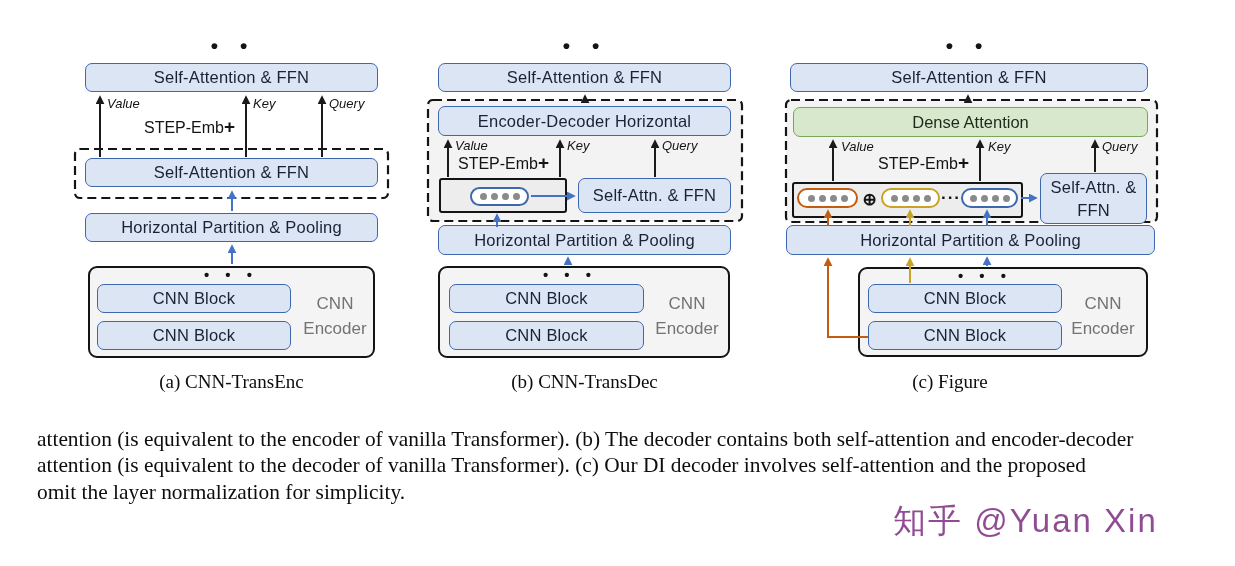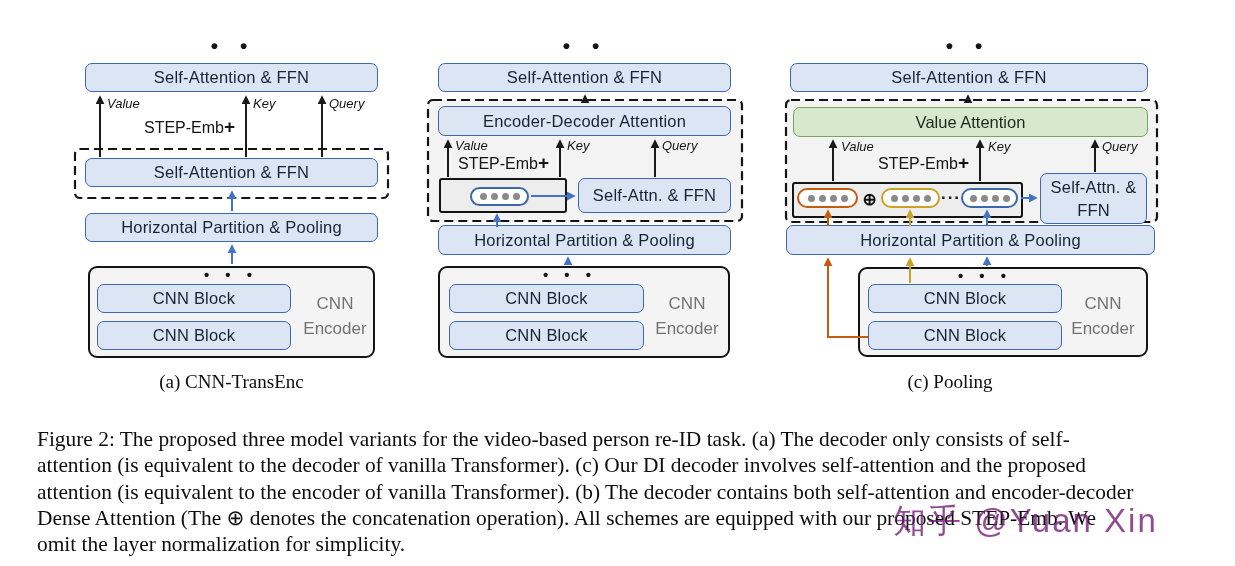--- a/index.html
+++ b/index.html
@@ -56,43 +56,44 @@
   <div class="el bluebox" style="left:85px;top:213px;width:293px;height:29px;">Horizontal Partition &amp; Pooling</div>
   <div class="el cnnouter" style="left:88px;top:266px;width:287px;height:92px;"></div>
   <div class="el dots small" style="left:198px;top:266px;width:66px;">• • •</div>
   <div class="el bluebox" style="left:97px;top:284px;width:194px;height:29px;">CNN Block</div>
   <div class="el bluebox" style="left:97px;top:321px;width:194px;height:29px;">CNN Block</div>
   <div class="el enclabel" style="left:298px;top:291px;width:74px;">CNN Encoder</div>
   <div class="el panelcap" style="left:85px;top:371px;width:293px;">(a) CNN-TransEnc</div>
 
   <div class="el dots big" style="left:552px;top:34px;width:66px;">• • •</div>
   <div class="el bluebox" style="left:438px;top:63px;width:293px;height:29px;">Self-Attention &amp; FFN</div>
-  <div class="el bluebox" style="left:438px;top:106px;width:293px;height:30px;">Encoder-Decoder Attention</div>
+  <div class="el bluebox" style="left:438px;top:106px;width:293px;height:30px;">Encoder-Decoder Horizontal</div>
   <div class="el vkq" style="left:455px;top:138px;">Value</div>
   <div class="el vkq" style="left:567px;top:138px;">Key</div>
   <div class="el vkq" style="left:662px;top:138px;">Query</div>
   <div class="el stepemb" style="left:458px;top:152px;"><span>STEP-Emb</span><span class="plus">+</span></div>
   <div class="el tokouter" style="left:439px;top:178px;width:128px;height:35px;"></div>
   <div class="el tokgroup" style="left:470px;top:187px;width:59px;height:19px;border:2px solid #3e68ae;">
       <span class="dot"></span>
       <span class="dot"></span>
       <span class="dot"></span>
       <span class="dot"></span>
     </div>
   <div class="el bluebox" style="left:578px;top:178px;width:153px;height:35px;">Self-Attn. &amp; FFN</div>
   <div class="el bluebox" style="left:438px;top:225px;width:293px;height:30px;">Horizontal Partition &amp; Pooling</div>
   <div class="el cnnouter" style="left:438px;top:266px;width:292px;height:92px;"></div>
   <div class="el dots small" style="left:537px;top:266px;width:66px;">• • •</div>
   <div class="el bluebox" style="left:449px;top:284px;width:195px;height:29px;">CNN Block</div>
   <div class="el bluebox" style="left:449px;top:321px;width:195px;height:29px;">CNN Block</div>
   <div class="el enclabel" style="left:650px;top:291px;width:74px;">CNN Encoder</div>
+  <div class="el panelcap" style="left:438px;top:371px;width:293px;">(b) CNN-TransDec</div>
 
   <div class="el dots big" style="left:935px;top:34px;width:66px;">• • •</div>
   <div class="el bluebox" style="left:790px;top:63px;width:358px;height:29px;">Self-Attention &amp; FFN</div>
-  <div class="el greenbox" style="left:793px;top:107px;width:355px;height:30px;">Value Attention</div>
+  <div class="el greenbox" style="left:793px;top:107px;width:355px;height:30px;">Dense Attention</div>
   <div class="el vkq" style="left:841px;top:139px;">Value</div>
   <div class="el vkq" style="left:988px;top:139px;">Key</div>
   <div class="el vkq" style="left:1102px;top:139px;">Query</div>
   <div class="el stepemb" style="left:878px;top:152px;"><span>STEP-Emb</span><span class="plus">+</span></div>
   <div class="el tokouter" style="left:792px;top:182px;width:231px;height:36px;"></div>
   <div class="el tokgroup" style="left:797px;top:188px;width:61px;height:20px;border:2px solid #c55a11;">
       <span class="dot"></span>
       <span class="dot"></span>
       <span class="dot"></span>
       <span class="dot"></span>
@@ -111,21 +112,21 @@
       <span class="dot"></span>
       <span class="dot"></span>
     </div>
   <div class="el bluebox" style="left:1040px;top:173px;width:107px;height:51px;text-align:center;line-height:23px;padding:0 8px;">Self-Attn. &amp; FFN</div>
   <div class="el bluebox" style="left:786px;top:225px;width:369px;height:30px;">Horizontal Partition &amp; Pooling</div>
   <div class="el cnnouter" style="left:858px;top:267px;width:290px;height:90px;"></div>
   <div class="el dots small" style="left:952px;top:267px;width:66px;">• • •</div>
   <div class="el bluebox" style="left:868px;top:284px;width:194px;height:29px;">CNN Block</div>
   <div class="el bluebox" style="left:868px;top:321px;width:194px;height:29px;">CNN Block</div>
   <div class="el enclabel" style="left:1066px;top:291px;width:74px;">CNN Encoder</div>
-  <div class="el panelcap" style="left:830px;top:371px;width:240px;">(c) Pooling</div>
+  <div class="el panelcap" style="left:830px;top:371px;width:240px;">(c) Figure</div>
 
   <svg class="layer fg" viewBox="0 0 1235 566">
     <defs>
       <marker id="mk-black" viewBox="0 0 10 10" refX="8" refY="5" markerWidth="9" markerHeight="9" orient="auto" markerUnits="userSpaceOnUse">
           <path d="M0,0 L10,5 L0,10 Z" fill="#1a1a1a"></path>
         </marker>
       <marker id="mk-blue" viewBox="0 0 10 10" refX="8" refY="5" markerWidth="9" markerHeight="9" orient="auto" markerUnits="userSpaceOnUse">
           <path d="M0,0 L10,5 L0,10 Z" fill="#4472c4"></path>
         </marker>
       <marker id="mk-orange" viewBox="0 0 10 10" refX="8" refY="5" markerWidth="9" markerHeight="9" orient="auto" markerUnits="userSpaceOnUse">
@@ -157,22 +158,20 @@
     <line x1="1021" y1="198" x2="1036" y2="198" stroke="#4472c4" stroke-width="2" marker-end="url(#mk-blue)"></line>
     <line x1="828" y1="226" x2="828" y2="211" stroke="#c55a11" stroke-width="2" marker-end="url(#mk-orange)"></line>
     <line x1="910" y1="226" x2="910" y2="211" stroke="#c9a227" stroke-width="2" marker-end="url(#mk-yellow)"></line>
     <line x1="987" y1="226" x2="987" y2="211" stroke="#4472c4" stroke-width="2" marker-end="url(#mk-blue)"></line>
     <polyline points="868,337 828,337 828,259" fill="none" stroke="#c55a11" stroke-width="2" marker-end="url(#mk-orange)"></polyline>
     <line x1="910" y1="283" x2="910" y2="259" stroke="#c9a227" stroke-width="2" marker-end="url(#mk-yellow)"></line>
     <line x1="987" y1="266" x2="987" y2="258" stroke="#4472c4" stroke-width="2" marker-end="url(#mk-blue)"></line>
   </svg>
 
   <div class="figcap">
-    <div>Figure 2: The proposed three model variants for the video-based person re-ID task. (a) The decoder only consists of self-</div>
+    <div>attention (is equivalent to the encoder of vanilla Transformer). (b) The decoder contains both self-attention and encoder-decoder</div>
     <div>attention (is equivalent to the decoder of vanilla Transformer). (c) Our DI decoder involves self-attention and the proposed</div>
-    <div>attention (is equivalent to the encoder of vanilla Transformer). (b) The decoder contains both self-attention and encoder-decoder</div>
-    <div>Dense Attention (The ⊕ denotes the concatenation operation). All schemes are equipped with our proposed STEP-Emb. We</div>
     <div>omit the layer normalization for simplicity.</div>
   </div>
 
   <div class="watermark">知乎 @Yuan Xin</div>
 
 </div>
 
 </body></html>

